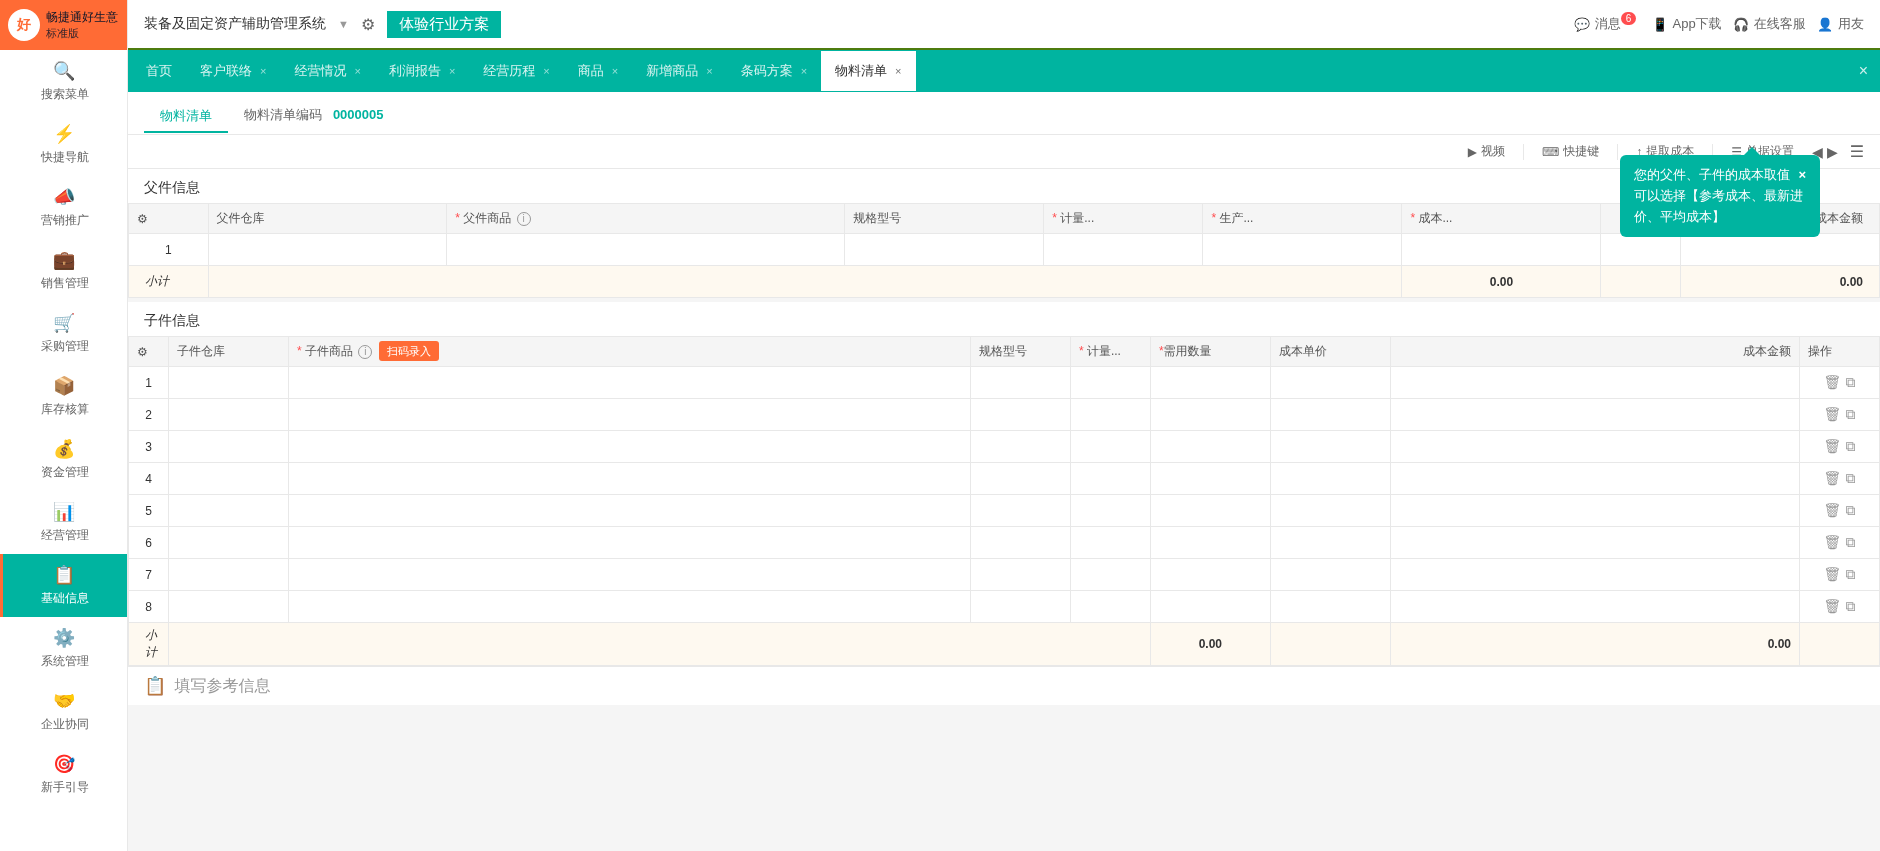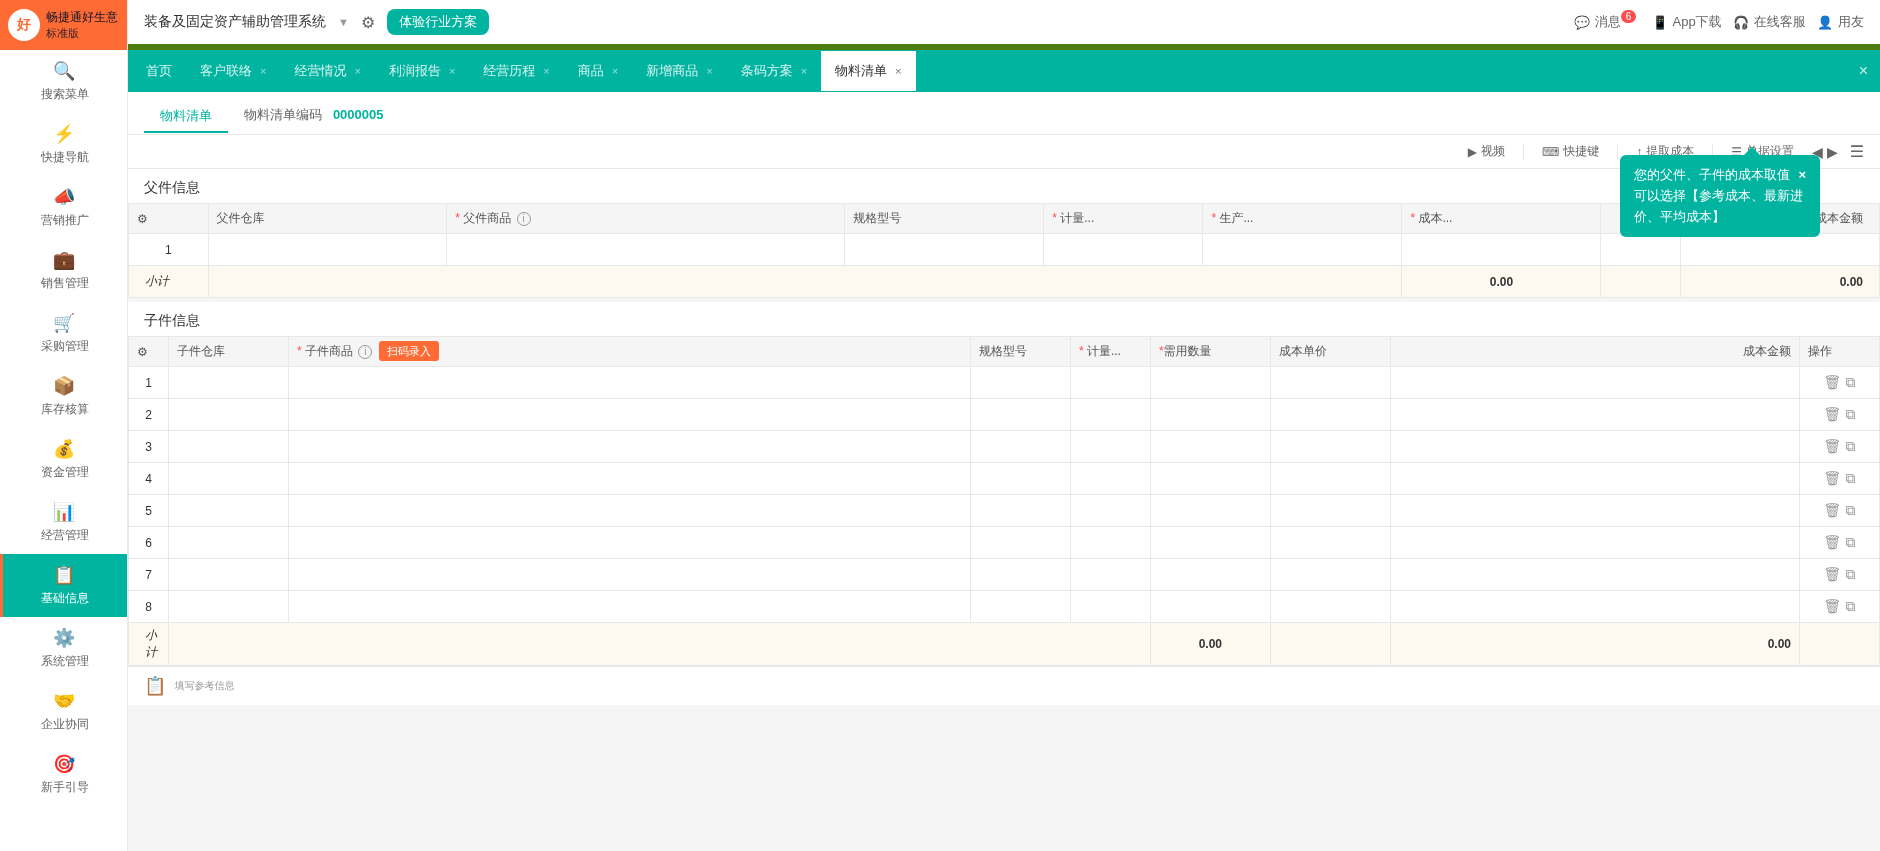--- a/index.html
+++ b/index.html
@@ -11,23 +11,23 @@
     .sidebar-logo-icon { width: 32px; height: 32px; background: #fff; border-radius: 50%; display: flex; align-items: center; justify-content: center; color: #ff6b35; font-size: 14px; font-weight: bold; }
     .sidebar-logo-text { color: #0f172a; font-size: 12px; line-height: 1.3; }
     .sidebar-item { display: flex; flex-direction: column; align-items: center; padding: 10px 4px; cursor: pointer; color: #666; font-size: 12px; gap: 4px; border-left: 3px solid transparent; }
     .sidebar-item.active { color: #fff; background: #00b4a0; border-left-color: #ff6b35; }
     .sidebar-item .icon { font-size: 18px; }
 
     
     .main { flex: 1; display: flex; flex-direction: column; overflow: hidden; }
 
     
-    .topbar { background: #fff; height: 50px; display: flex; align-items: center; padding: 0 16px; border-bottom: 6px solid #4d7c0f; gap: 12px; }
+    .topbar { background: #fff; height: 50px; display: flex; align-items: center; padding: 0 16px; border-bottom: 2px solid #4d7c0f; gap: 12px; }
     .topbar-btn { display: flex; align-items: center; gap: 4px; cursor: pointer; color: #666; }
-    .experience-btn { background: #00b4a0; color: #fff; padding: 4px 12px; border-radius: 8px; cursor: pointer; font-size: 13px; }
+    .experience-btn { background: #00b4a0; color: #fff; padding: 4px 12px; border-radius: 0; cursor: pointer; font-size: 15px; }
     .gear-icon { font-size: 16px; color: #666; cursor: pointer; }
 
     
     .nav-tabs { background: #00b4a0; display: flex; align-items: center; height: 42px; padding: 0 4px; gap: 0; overflow: hidden; }
     .nav-tab { display: flex; align-items: center; padding: 0 14px; height: 40px; color: rgba(255,255,255,0.85); cursor: pointer; font-size: 13px; gap: 4px; white-space: nowrap; }
     .nav-tab.active { background: #fff; color: #333; }
     .nav-tab .close-x { font-size: 11px; opacity: 0.7; margin-left: 4px; }
     .tab-close-btn { margin-left: auto; color: rgba(255,255,255,0.8); font-size: 16px; cursor: pointer; padding: 0 8px; }
 
     
@@ -61,21 +61,21 @@
     .action-icons { display: flex; gap: 4px; justify-content: center; }
     .action-icon { color: #999; cursor: pointer; font-size: 14px; }
 
     
     .tooltip-popup { position: absolute; right: 60px; top: 20px; background: #00b4a0; color: #fff; padding: 10px 14px; border-radius: 6px; font-size: 13px; width: 200px; line-height: 1.6; z-index: 100; }
     .tooltip-popup::before { content: ''; position: absolute; top: -8px; right: 60px; width: 0; height: 0; border-left: 8px solid transparent; border-right: 8px solid transparent; border-bottom: 8px solid #00b4a0; }
     .tooltip-close { float: right; cursor: pointer; font-weight: bold; margin-left: 8px; }
 
     
     .bottom-bar { background: #fff; border-top: 1px solid #e8e8e8; padding: 8px 16px; display: flex; align-items: center; gap: 8px; color: #666; font-size: 13px; }
-    .hint-text { color: #999; font-size: 10px; }
+    .hint-text { color: #999; font-size: 16px; }
 
     .col-settings { width: 40px; text-align: center; }
     .col-warehouse { width: 120px; }
     .col-product { width: 200px; }
     .col-spec { width: 100px; }
     .col-qty { width: 80px; }
     .col-production { width: 100px; }
     .col-cost { width: 100px; }
     .col-cost-amount { width: 100px; text-align: right; }
     .col-action { width: 80px; text-align: center; }

